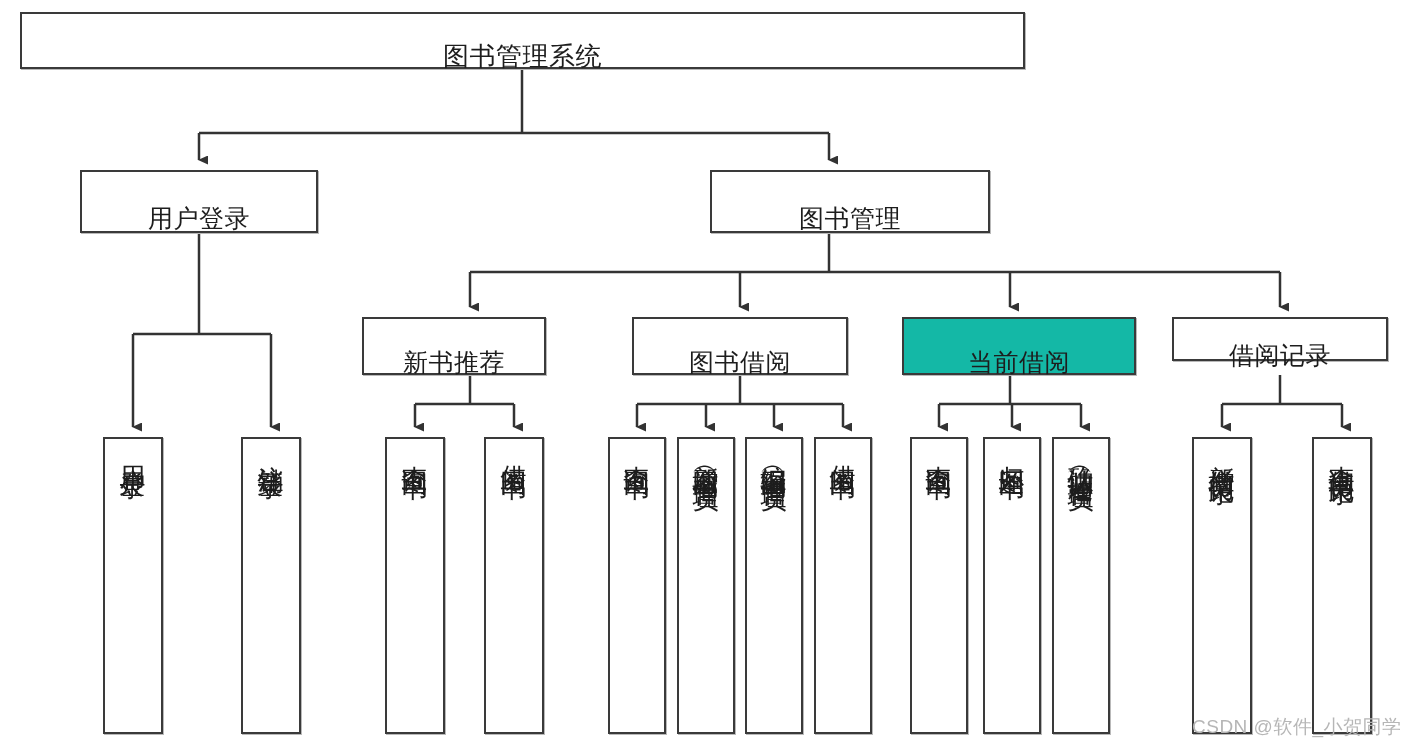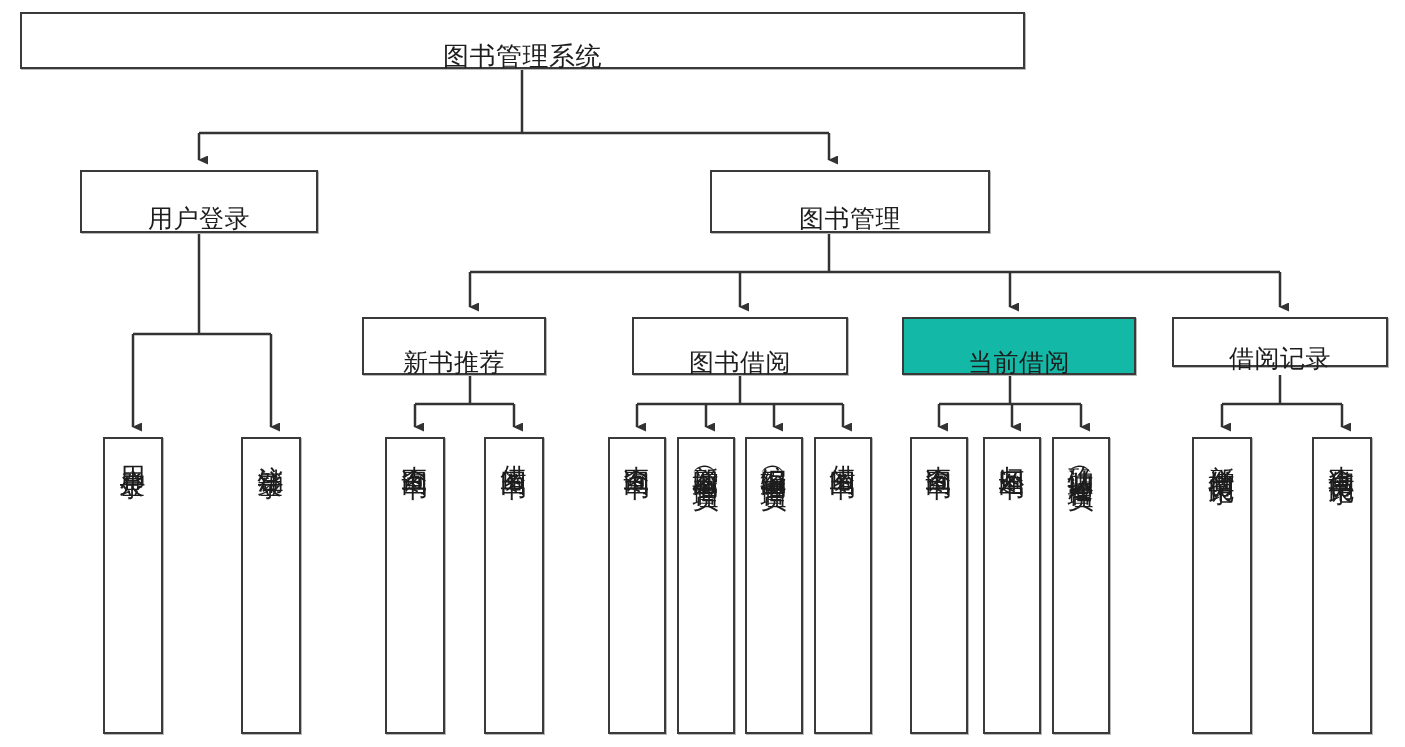--- a/index.html
+++ b/index.html
@@ -134,21 +134,21 @@
       </div>
       <div class="node horizontal" style="left: 362px; top: 317px; width: 184px; height: 58px; border-color: rgb(58, 58, 58); background: rgb(255, 255, 255);">
         <span class="node-label" style="color: rgb(29, 29, 29);">新书推荐</span>
       </div>
       <div class="node horizontal" style="left: 632px; top: 317px; width: 216px; height: 58px; border-color: rgb(58, 58, 58); background: rgb(255, 255, 255);">
         <span class="node-label" style="color: rgb(29, 29, 29);">图书借阅</span>
       </div>
       <div class="node horizontal" style="left: 902px; top: 317px; width: 234px; height: 58px; border-color: rgb(58, 58, 58); background: #14b8a6;">
         <span class="node-label" style="color: rgb(29, 29, 29);">当前借阅</span>
       </div>
-      <div class="node horizontal" style="left: 1172px; top: 317px; width: 216px; height: 50px; border-color: rgb(58, 58, 58); background: rgb(255, 255, 255);">
+      <div class="node horizontal" style="left: 1172px; top: 317px; width: 216px; height: 44px; border-color: rgb(58, 58, 58); background: rgb(255, 255, 255);">
         <span class="node-label" style="color: rgb(29, 29, 29);">借阅记录</span>
       </div>
       <div class="node vertical" style="left: 103px; top: 437px; width: 60px; height: 297px; border-color: rgb(58, 58, 58); background: rgb(255, 255, 255);">
         <span class="node-label" style="color: rgb(29, 29, 29);">用户登录</span>
       </div>
       <div class="node vertical" style="left: 241px; top: 437px; width: 60px; height: 297px; border-color: rgb(58, 58, 58); background: rgb(255, 255, 255);">
         <span class="node-label" style="color: rgb(29, 29, 29);">注销登录</span>
       </div>
       <div class="node vertical" style="left: 385px; top: 437px; width: 60px; height: 297px; border-color: rgb(58, 58, 58); background: rgb(255, 255, 255);">
         <span class="node-label" style="color: rgb(29, 29, 29);">查询图书</span>
@@ -178,13 +178,14 @@
         <span class="node-label" style="color: rgb(29, 29, 29);">确认归还（管理员）</span>
       </div>
       <div class="node vertical" style="left: 1192px; top: 437px; width: 60px; height: 297px; border-color: rgb(58, 58, 58); background: rgb(255, 255, 255);">
         <span class="node-label" style="color: rgb(29, 29, 29);">新增借阅记录</span>
       </div>
       <div class="node vertical" style="left: 1312px; top: 437px; width: 60px; height: 297px; border-color: rgb(58, 58, 58); background: rgb(255, 255, 255);">
         <span class="node-label" style="color: rgb(29, 29, 29);">查询借阅记录</span>
       </div>
     </div>
 
+  <div id="watermark" style="left: 1192px; top: 714px; color: rgb(182, 182, 182);">CSDN @软件_小贺同学</div>
 </div>
 
 </body></html>

